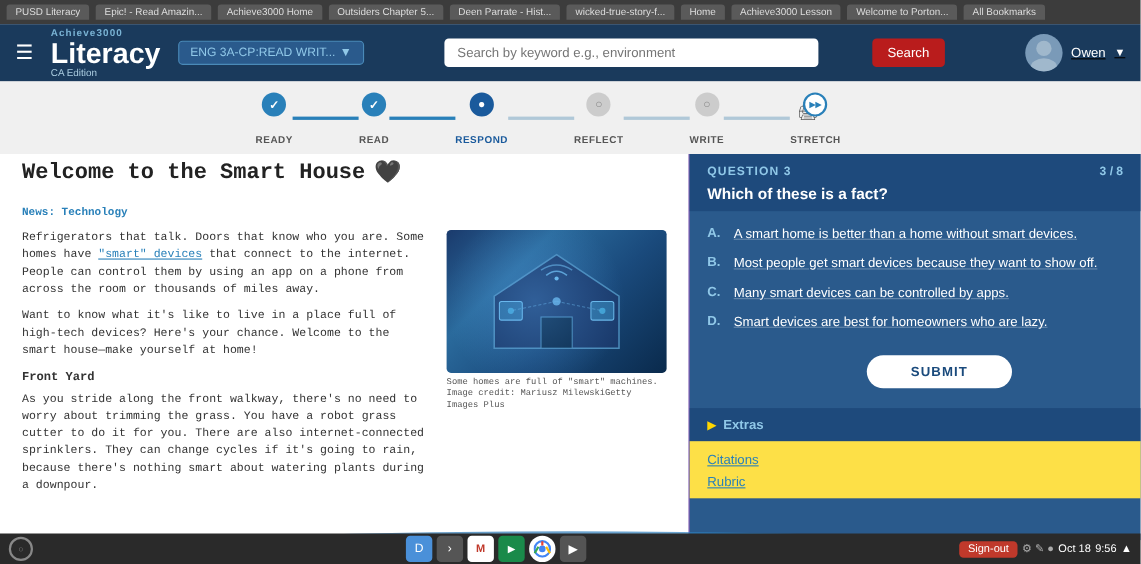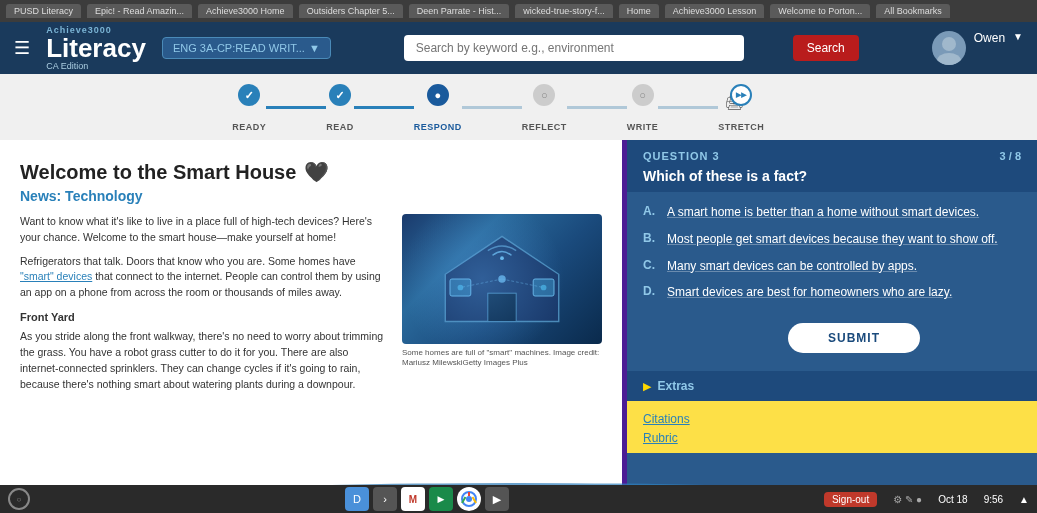--- a/index.html
+++ b/index.html
@@ -102,21 +102,23 @@
       color: white;
       border: none;
       border-radius: 4px;
       padding: 6px 14px;
       font-size: 12px;
       cursor: pointer;
       margin-left: 6px;
     }
     .user-area {
       display: flex;
+      align-items: center;
       gap: 8px;
+      text-decoration: underline;
     }
     .user-avatar {
       width: 34px;
       height: 34px;
       border-radius: 50%;
       background: #7a9ab8;
       overflow: hidden;
     }
     .user-name {
       color: white;
@@ -206,37 +208,38 @@
     .main-content {
       display: flex;
       height: calc(513px - 22px - 52px - 60px - 28px);
       background: #f5f5f5;
     }
 
     
     .article-panel {
       flex: 1;
       background: white;
-      padding: 20px 20px;
+      padding: 4px 20px;
       overflow: hidden;
-      border-right: 5px solid #4c1d95;
+      border-right: 1px solid #4c1d95;
+      font-family: Liberation Mono, monospace;
     }
     .article-title {
       font-size: 20px;
       font-weight: bold;
       color: #222;
       display: flex;
       align-items: center;
       gap: 8px;
     }
     .article-category {
       color: #2980b9;
-      font-size: 14px;
-      font-weight: bold;
-      margin-top: 4px;
+      font-size: 10px;
+      font-weight: bold;
+      margin-top: 18px;
     }
     .article-body {
       display: flex;
       gap: 16px;
       margin-top: 10px;
     }
     .article-text {
       flex: 1;
       font-size: 10.5px;
       color: #333;
@@ -437,21 +440,21 @@
       border-radius: 4px;
       display: flex;
       align-items: center;
       justify-content: center;
       font-size: 11px;
       cursor: pointer;
     }
     .taskbar-right {
       display: flex;
       align-items: center;
-      gap: 16px;
+      gap: 4px;
     }
     .taskbar-time {
       color: white;
       font-size: 10px;
     }
     .signout-btn {
       background: #c0392b;
       color: white;
       border: none;
       border-radius: 4px;
@@ -561,22 +564,22 @@
 
   <div class="article-panel">
     <div class="article-title">
       <span>Welcome to the Smart House</span>
       <span style="color:#333;">🖤</span>
     </div>
     <div class="article-category">News: Technology</div>
 
     <div class="article-body">
       <div class="article-text">
+        <p>Refrigerators that talk. Doors that know who you are. Some homes have <a>"smart" devices</a> that connect to the internet. People can control them by using an app on a phone from across the room or thousands of miles away.</p>
         <p>Want to know what it's like to live in a place full of high-tech devices? Here's your chance. Welcome to the smart house—make yourself at home!</p>
-        <p>Refrigerators that talk. Doors that know who you are. Some homes have <a>"smart" devices</a> that connect to the internet. People can control them by using an app on a phone from across the room or thousands of miles away.</p>
         <div class="section-heading">Front Yard</div>
         <p>As you stride along the front walkway, there's no need to worry about trimming the grass. You have a robot grass cutter to do it for you. There are also internet-connected sprinklers. They can change cycles if it's going to rain, because there's nothing smart about watering plants during a downpour.</p>
       </div>
       <div class="article-image-block">
         <div class="article-image">
           <div class="image-overlay"></div>
           <svg class="smart-house-svg" viewBox="0 0 160 110">
 
             <polygon points="80,10 140,50 140,100 20,100 20,50" fill="#1a3a6c" stroke="#4a8ab8" stroke-width="1.5"></polygon>
 

